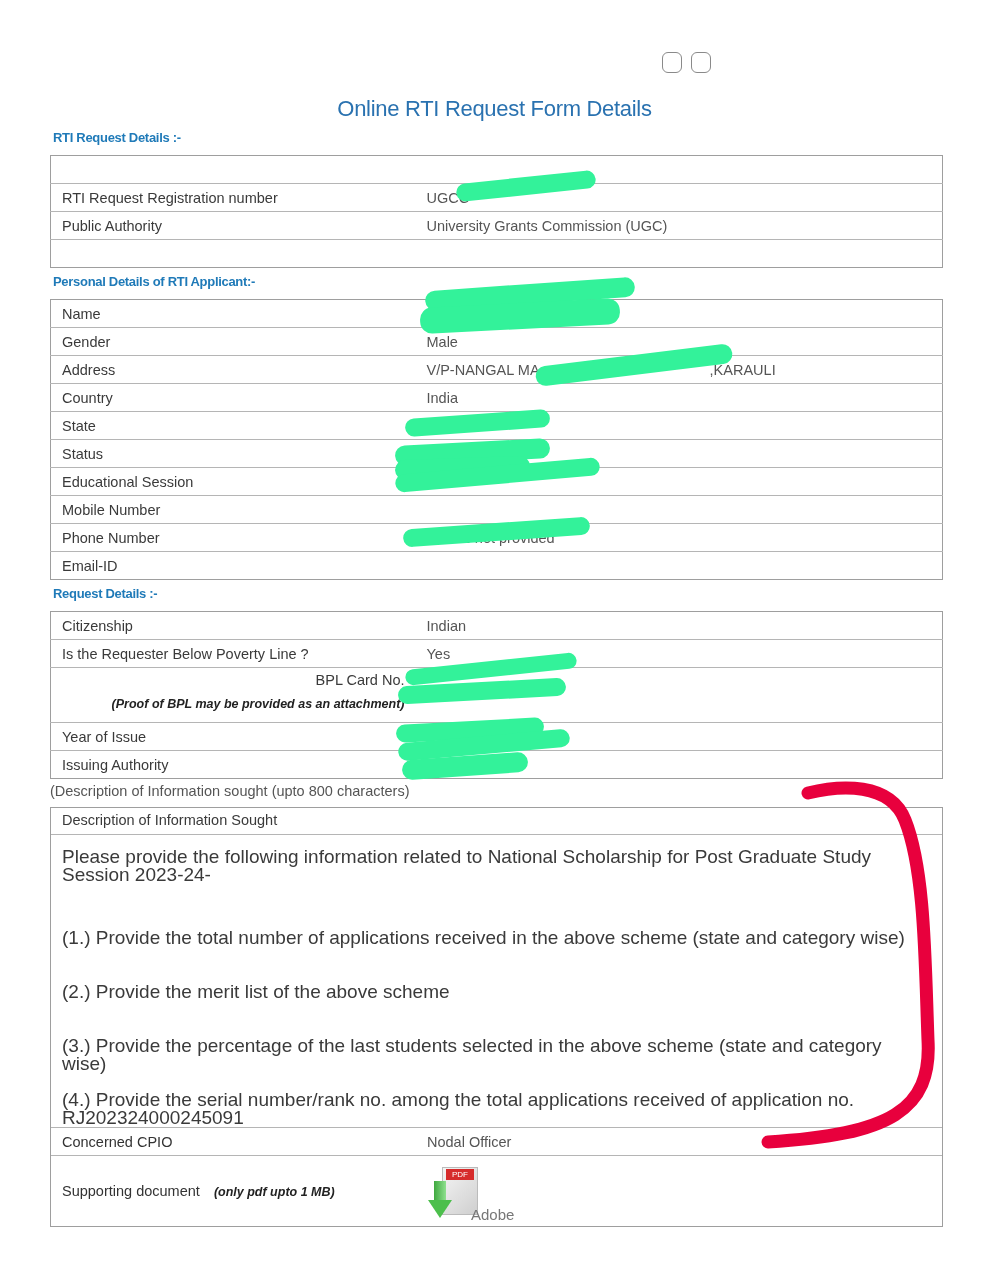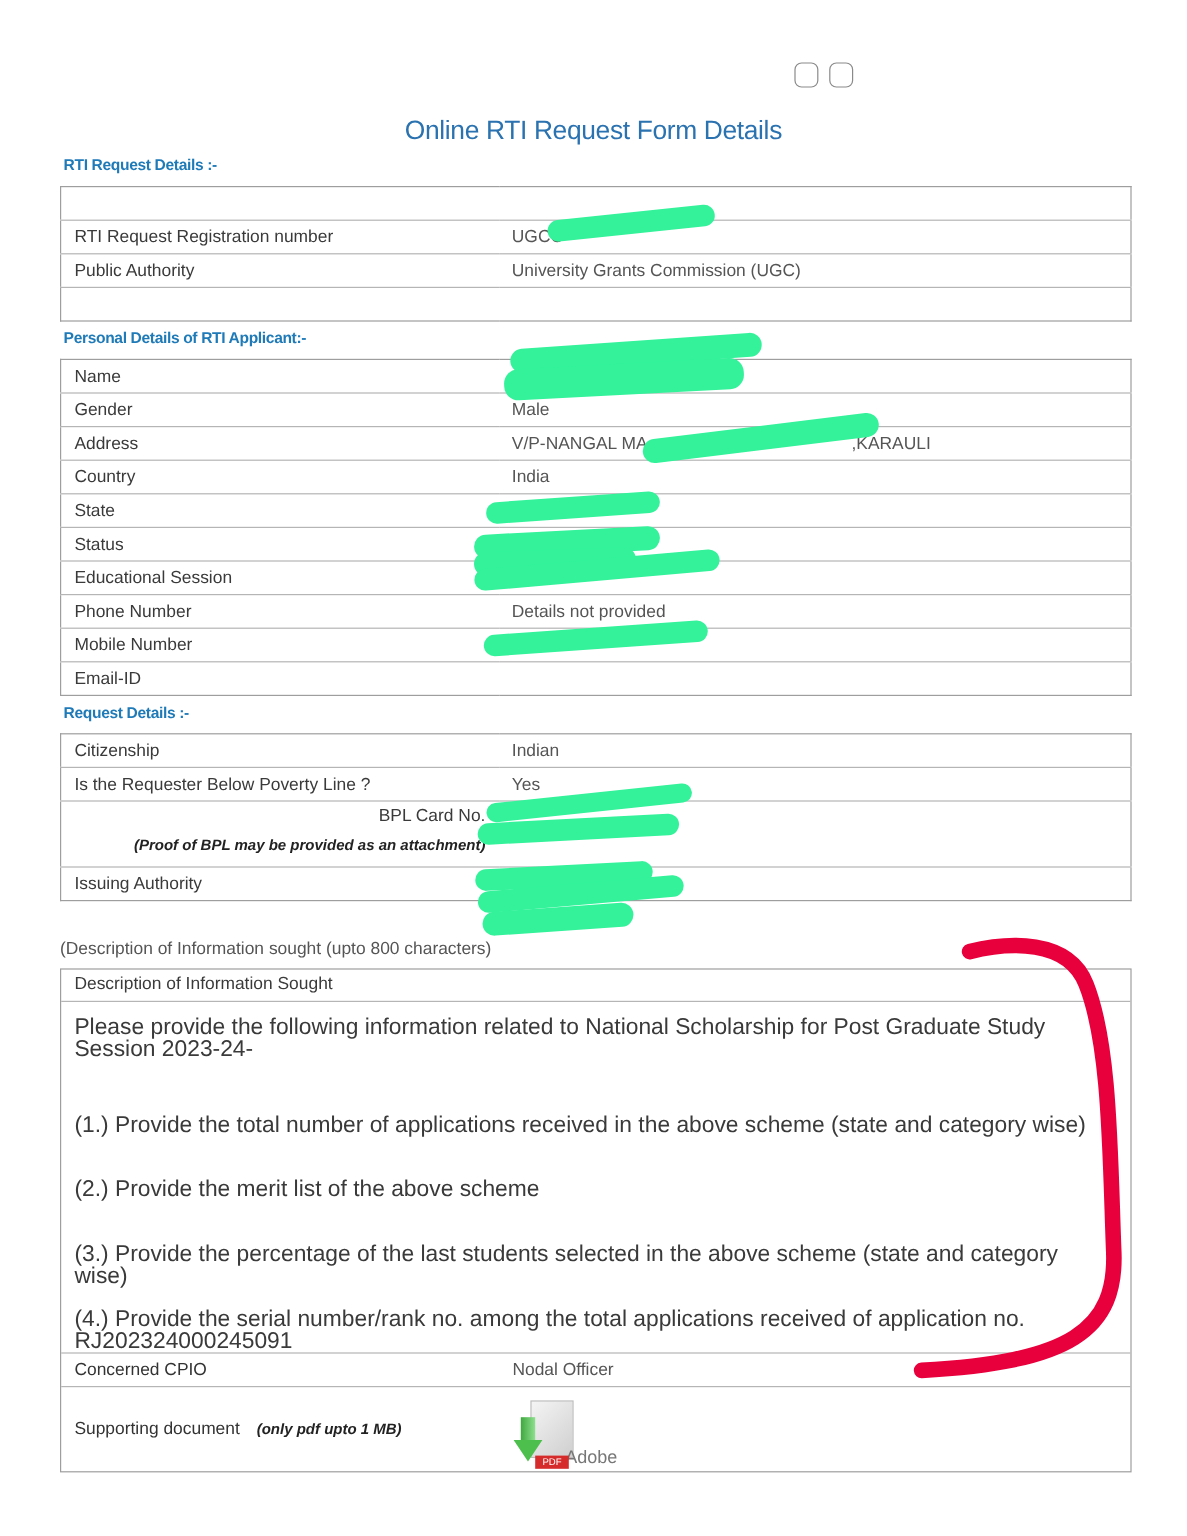--- a/index.html
+++ b/index.html
@@ -102,26 +102,26 @@
       </tr>
   <tr>
         <td class="lbl">Status</td>
         <td class="val"></td>
       </tr>
   <tr>
         <td class="lbl">Educational Session</td>
         <td class="val"></td>
       </tr>
   <tr>
+        <td class="lbl">Mobile Number</td>
+        <td class="val"></td>
+      </tr>
+  <tr>
         <td class="lbl">Phone Number</td>
         <td class="val">Details not provided</td>
-      </tr>
-  <tr>
-        <td class="lbl">Mobile Number</td>
-        <td class="val"></td>
       </tr>
   <tr>
         <td class="lbl">Email-ID</td>
         <td class="val"></td>
       </tr>
 </tbody>
   </table>
 
 <div class="section-title" style="top:586px;">Request Details :-</div>
 <table class="grid" style="top:611px;">
@@ -134,20 +134,24 @@
         <td class="lbl">Is the Requester Below Poverty Line ?</td>
         <td class="val">Yes</td>
       </tr>
   <tr>
     <td class="lbl" style="height:55px; vertical-align:top; padding-top:4px;text-align:right;">
       <div>BPL Card No.</div>
       <div class="note-italic" style="margin-top:9px;">(Proof of BPL may be provided as an attachment)</div>
     </td>
     <td class="val"></td>
   </tr>
+  <tr>
+        <td class="lbl">Year of Issue</td>
+        <td class="val"></td>
+      </tr>
   <tr>
         <td class="lbl">Issuing Authority</td>
         <td class="val"></td>
       </tr>
 </tbody>
   </table>
 
 <div class="desc-caption">(Description of Information sought (upto 800 characters)</div>
 
 <div class="desc-box">
@@ -166,21 +170,21 @@
   <div class="desc-row doc-row">
     <div class="lbl">
       <span>Supporting document</span>
       <span class="doc-note">(only pdf upto 1 MB)</span>
     </div>
     <div class="val">
       <div class="pdf-icon">
         <div class="pdf-page">
           <div class="adobe">Adobe</div>
         </div>
-        <div class="pdf-tag" style="left:18px;margin-top:44px;">PDF</div>
+        <div class="pdf-tag" style="left:18px;">PDF</div>
         <div class="arrow-stem"></div>
         <div class="arrow-head"></div>
       </div>
     </div>
   </div>
 </div>
 
 <div class="redact" style="left:456px;top:177px;width:140px;height:18px;transform:rotate(-6deg);"></div>
 <div class="redact" style="left:425px;top:284px;width:210px;height:20px;transform:rotate(-4deg);"></div>
 <div class="redact" style="left:420px;top:303px;width:200px;height:26px;transform:rotate(-3deg);"></div>

